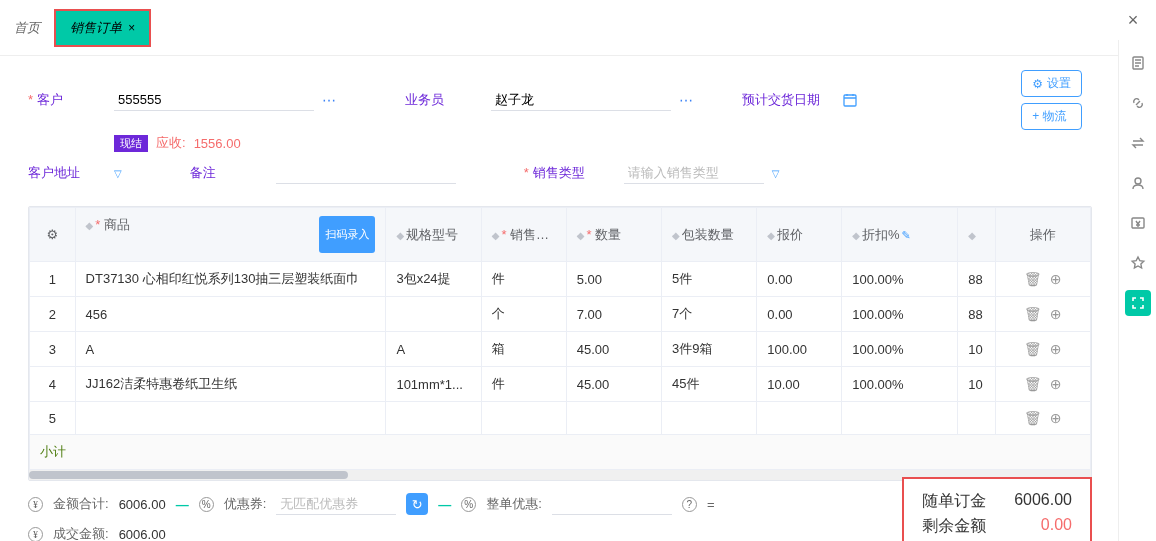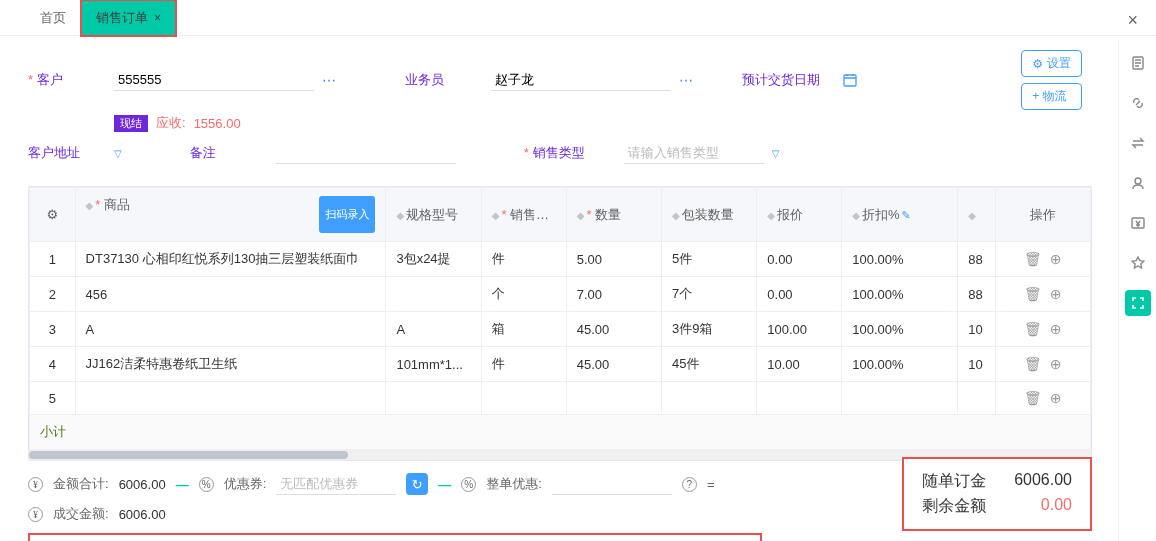--- a/index.html
+++ b/index.html
@@ -1,21 +1,21 @@
 <!DOCTYPE html>
 <html><head>
 <meta charset="utf-8">
 <style>
 * { box-sizing: border-box; margin: 0; padding: 0; }
 body { font-family: -apple-system, "PingFang SC", "Microsoft YaHei", sans-serif; font-size: 13px; color: #333; background: #fff; width: 1156px; height: 541px; overflow: hidden; position: relative; }
 
 
-.top-tabs { display: flex; align-items: center; height: 36px; padding: 0 26px; border-bottom: 1px solid #eee; }
+.top-tabs { display: flex; align-items: center; height: 56px; padding: 0 0; border-bottom: 1px solid #eee; font-style: italic; }
 .tab-home { padding: 0 14px; color: #666; cursor: pointer; }
-.tab-active { background: #00c9a7; color: #404040; padding: 8px 14px; display: flex; align-items: center; gap: 4px; border: 2px solid #e94f4f; position: relative; }
+.tab-active { background: #00c9a7; color: #000000; padding: 8px 14px; display: flex; align-items: center; gap: 4px; border: 2px solid #e94f4f; position: relative; }
 .tab-close-x { font-size: 12px; margin-left: 2px; }
 .close-page { position: absolute; right: 18px; top: 10px; font-size: 18px; color: #666; cursor: pointer; }
 
 
 .form-section { padding: 14px 28px 8px 28px; }
 .form-row { display: flex; align-items: center; margin-bottom: 10px; gap: 18px; }
 .field { display: flex; align-items: center; gap: 8px; }
 .label { width: 78px; color: #6d28d9; font-size: 13px; }
 .req::before { content: "*"; color: #f56c6c; margin-right: 4px; }
 .input-line { border: none; border-bottom: 1px solid #dcdfe6; padding: 3px 4px; font-size: 13px; outline: none; background: transparent; }

